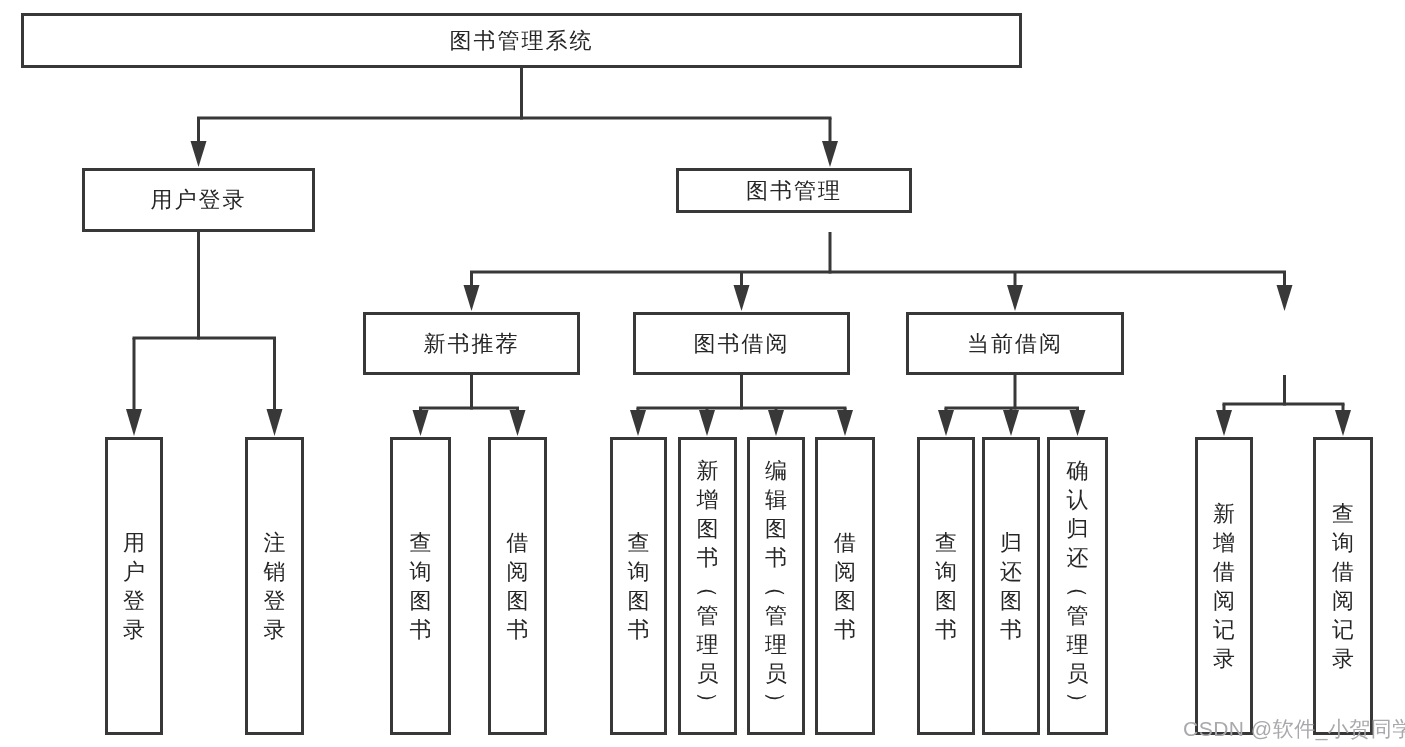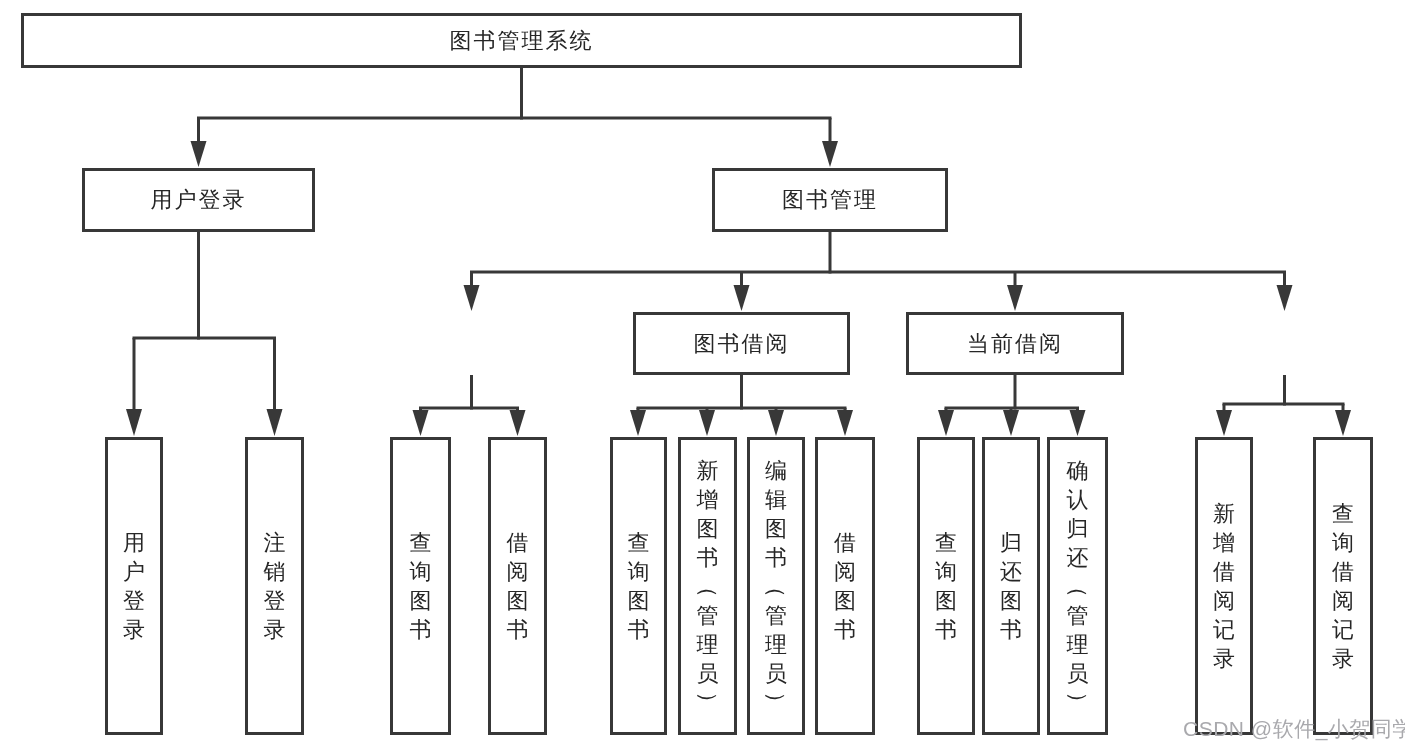--- a/index.html
+++ b/index.html
@@ -113,24 +113,27 @@
     </g>
   </svg>
 
   <div class="hnode" style="left:21px;top:13px;width:1001px;height:55px">
     <span class="hlabel">图书管理系统</span>
   </div>
 
   <div class="hnode" style="left:82px;top:168px;width:233px;height:64px">
     <span class="hlabel">用户登录</span>
   </div>
-  <div class="hnode" style="left:712px;top:168px;width:236px;height:64px">
+  <div class="hnode" style="left:676px;top:168px;width:236px;height:45px">
     <span class="hlabel">图书管理</span>
   </div>
 
+  <div class="hnode" style="left:363px;top:312px;width:217px;height:63px">
+    <span class="hlabel">新书推荐</span>
+  </div>
   <div class="hnode" style="left:633px;top:312px;width:217px;height:63px">
     <span class="hlabel">图书借阅</span>
   </div>
   <div class="hnode" style="left:906px;top:312px;width:218px;height:63px">
     <span class="hlabel">当前借阅</span>
   </div>
 
   <div class="vnode" style="left:105px;top:437px;width:58px;height:298px">
     <div class="vlabel">
         <span class="vchar">用</span>

